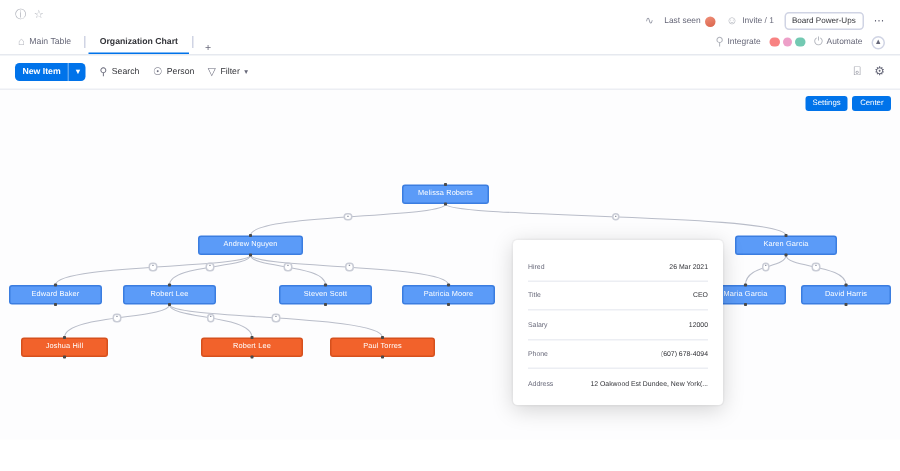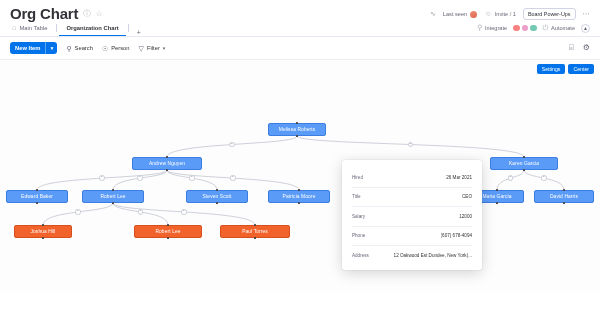--- a/index.html
+++ b/index.html
@@ -157,21 +157,20 @@
     white-space: nowrap; overflow: hidden; text-overflow: ellipsis;
   }
 </style>
 </head>
 <body>
 
 <div id="app">
 
   <div class="header-row">
     <div class="title-block">
-      <span class="board-title">Org Chart</span>
       <span class="ico ico-sm">ⓘ</span>
       <span class="ico ico-sm">☆</span>
     </div>
     <div class="header-right">
       <span class="activity-glyph">∿</span>
       <span class="hdr-item">
         <span>Last seen</span>
         <span class="avatar-mini"></span>
       </span>
       <span class="hdr-item">

